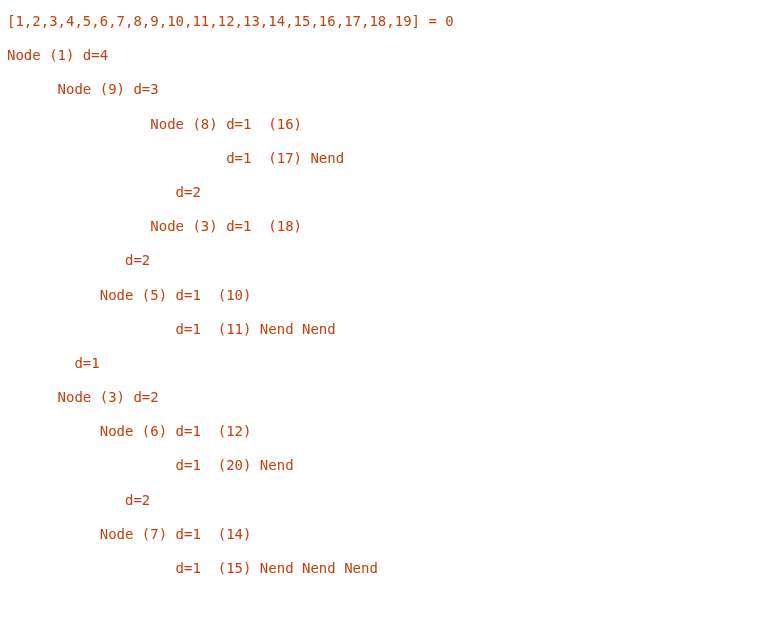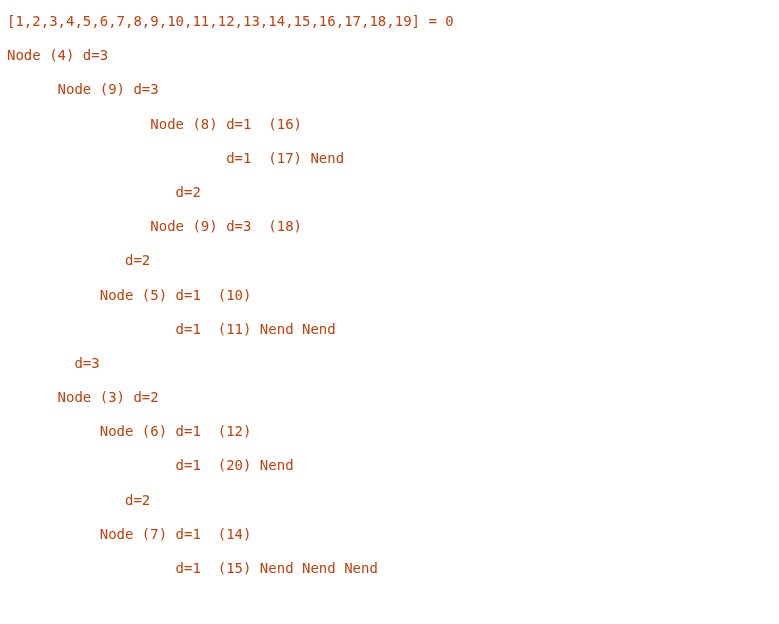--- a/index.html
+++ b/index.html
@@ -35,29 +35,29 @@
     color: #c2410c;
     margin: 0;
     padding: 0;
   }
 </style>
 </head>
 <body>
 
 <div id="console-output">
     <div class="output-line">[1,2,3,4,5,6,7,8,9,10,11,12,13,14,15,16,17,18,19] = 0</div>
-    <div class="output-line">Node (4) d=3</div>
+    <div class="output-line">Node (1) d=4</div>
     <div class="output-line">      Node (9) d=3</div>
     <div class="output-line">                 Node (8) d=1  (16)</div>
     <div class="output-line">                          d=1  (17) Nend</div>
     <div class="output-line">                    d=2</div>
-    <div class="output-line">                 Node (9) d=3  (18)</div>
+    <div class="output-line">                 Node (3) d=1  (18)</div>
     <div class="output-line">              d=2</div>
     <div class="output-line">           Node (5) d=1  (10)</div>
     <div class="output-line">                    d=1  (11) Nend Nend</div>
-    <div class="output-line">        d=3</div>
+    <div class="output-line">        d=1</div>
     <div class="output-line">      Node (3) d=2</div>
     <div class="output-line">           Node (6) d=1  (12)</div>
     <div class="output-line">                    d=1  (20) Nend</div>
     <div class="output-line">              d=2</div>
     <div class="output-line">           Node (7) d=1  (14)</div>
     <div class="output-line">                    d=1  (15) Nend Nend Nend</div>
   </div>
 
 </body></html>

